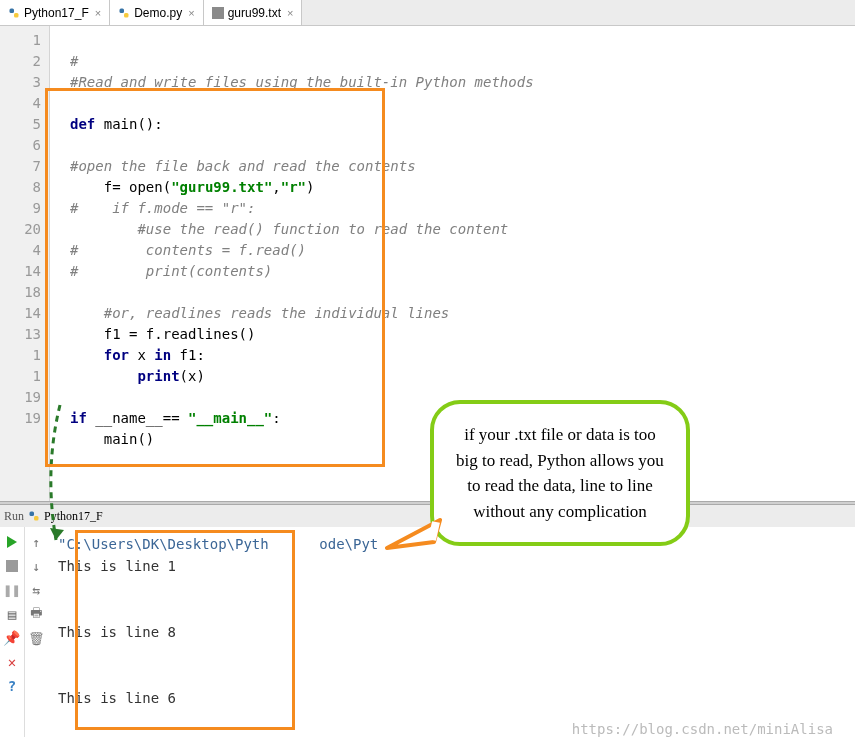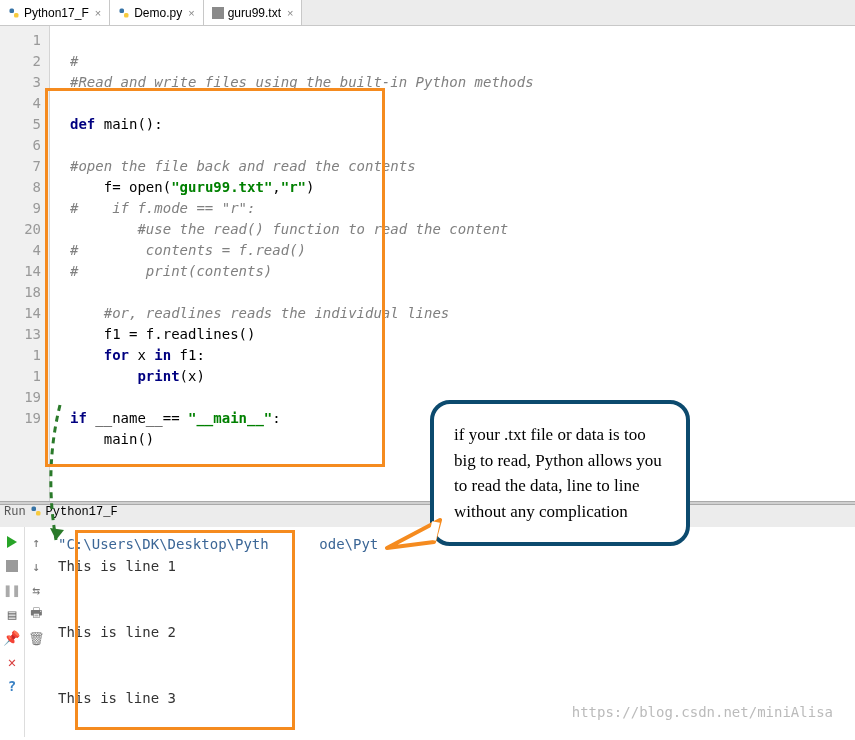--- a/index.html
+++ b/index.html
@@ -14,32 +14,32 @@
 .gutter{width:50px;background:#f0f0f0;text-align:right;padding:4px 8px 0 0;color:#999;line-height:21px;border-right:1px solid #d4d4d4}
 .code{flex:1;padding:4px 13px 0 20px;line-height:21px;white-space:pre;position:relative}
 .c-cm{color:#808080;font-style:italic}
 .c-kw{color:#000080;font-weight:bold}
 .c-st{color:#008000;font-weight:bold}
 .c-pl{color:#000}
 .orange-box{position:absolute;border:3px solid #f58b1f;pointer-events:none;z-index:5}
 .box1{left:45px;top:88px;width:340px;height:379px}
 .box2{left:75px;top:530px;width:220px;height:200px}
 .sep{height:4px;background:#d0d0d0;border-top:1px solid #aaa;border-bottom:1px solid #aaa}
-.runtab{height:22px;background:#ececec;display:flex;align-items:flex-start;padding-left:4px;font-family:Liberation Mono, monospace;font-size:12px;gap:4px}
+.runtab{height:22px;background:#ececec;display:flex;align-items:center;padding-left:4px;font-family:Liberation Serif, serif;font-size:12px;gap:4px}
 .runtab .lbl{color:#555}
 .runbody{display:flex;height:210px;background:#fff}
 .runtools{width:24px;display:flex;flex-direction:column;gap:6px;padding:6px 2px;font-size:14px;align-items:center}
 .rt{width:18px;height:18px;display:flex;align-items:center;justify-content:center;cursor:pointer}
 .runtools2{width:24px;display:flex;flex-direction:column;gap:6px;padding:6px 2px;font-size:13px;align-items:center;border-left:1px solid #ddd;color:#777}
 .console{flex:1;padding:6px 10px;line-height:22px;white-space:pre;font-family:Consolas,monospace;color:#333}
 .console .path{color:#3b6696}
 .callout{position:absolute;left:430px;top:400px;width:260px;z-index:10}
-.callout-box{border:4px solid #0c4a6e;border-radius:20px;background:#fff;padding:18px 20px;font-family:"Comic Sans MS",cursive;font-size:17px;text-align:left;line-height:1.5}
+.callout-box{border:4px solid #84cc16;border-radius:30px;background:#fff;padding:18px 20px;font-family:"Comic Sans MS",cursive;font-size:17px;text-align:center;line-height:1.5}
 .arrow{position:absolute;left:42px;top:400px;z-index:4}
-.watermark{position:absolute;right:22px;bottom:20px;color:#bbb;font-family:Consolas,monospace;font-size:14px}
+.watermark{position:absolute;right:22px;bottom:3px;color:#bbb;font-family:Consolas,monospace;font-size:14px}
 </style>
 </head>
 <body>
 
 <div class="tabs">
   <div class="tab active">
     <svg class="pyicon" viewBox="0 0 16 16">
         <rect x="2" y="2" width="6" height="6" rx="2" fill="#3673a6"></rect>
         <rect x="8" y="8" width="6" height="6" rx="2" fill="#f7ca3e"></rect>
       </svg>
@@ -139,24 +139,24 @@
     <div class="rt">↑</div>
     <div class="rt">↓</div>
     <div class="rt">⇆</div>
     <div class="rt">🖶</div>
     <div class="rt">🗑</div>
   </div>
   <div class="console"><span class="path">"C:\Users\DK\Desktop\Pyth      ode\Pyt</span>
 <span>This is line 1</span>
 
 
-<span>This is line 2</span>
+<span>This is line 8</span>
 
 
-<span>This is line 3</span></div>
+<span>This is line 6</span></div>
 </div>
 
 <div class="orange-box box1"></div>
 <div class="orange-box box2"></div>
 
 <svg class="arrow" width="30" height="160" viewBox="0 0 30 160">
   <path d="M 18 5 Q 2 70 14 140" stroke="#2a7a2a" stroke-width="3" fill="none" stroke-dasharray="6 5"></path>
   <polygon points="14,140 8,128 22,130" fill="#2a7a2a"></polygon>
 </svg>
 

